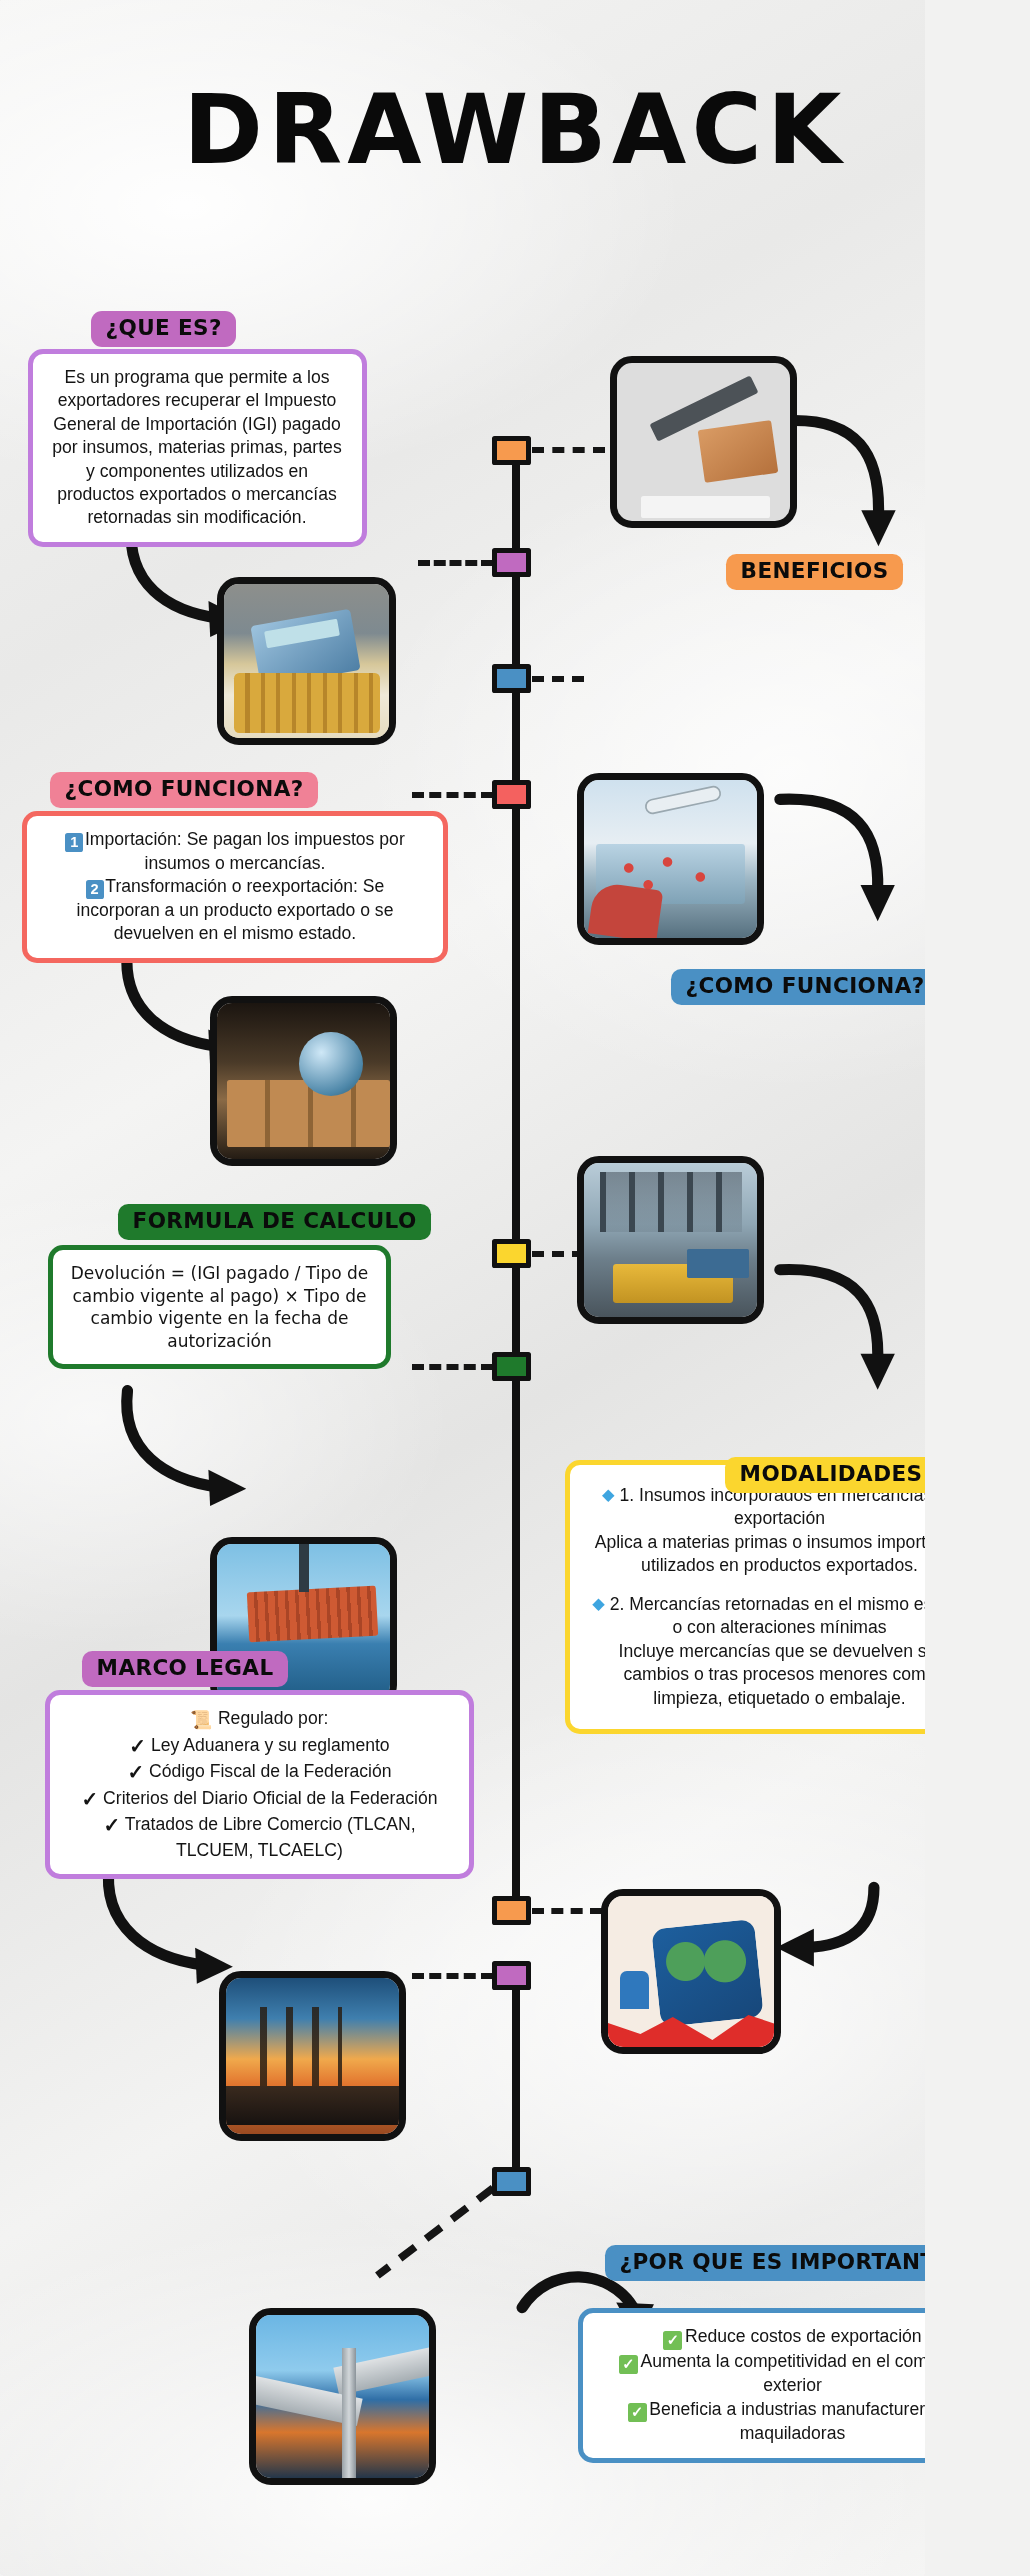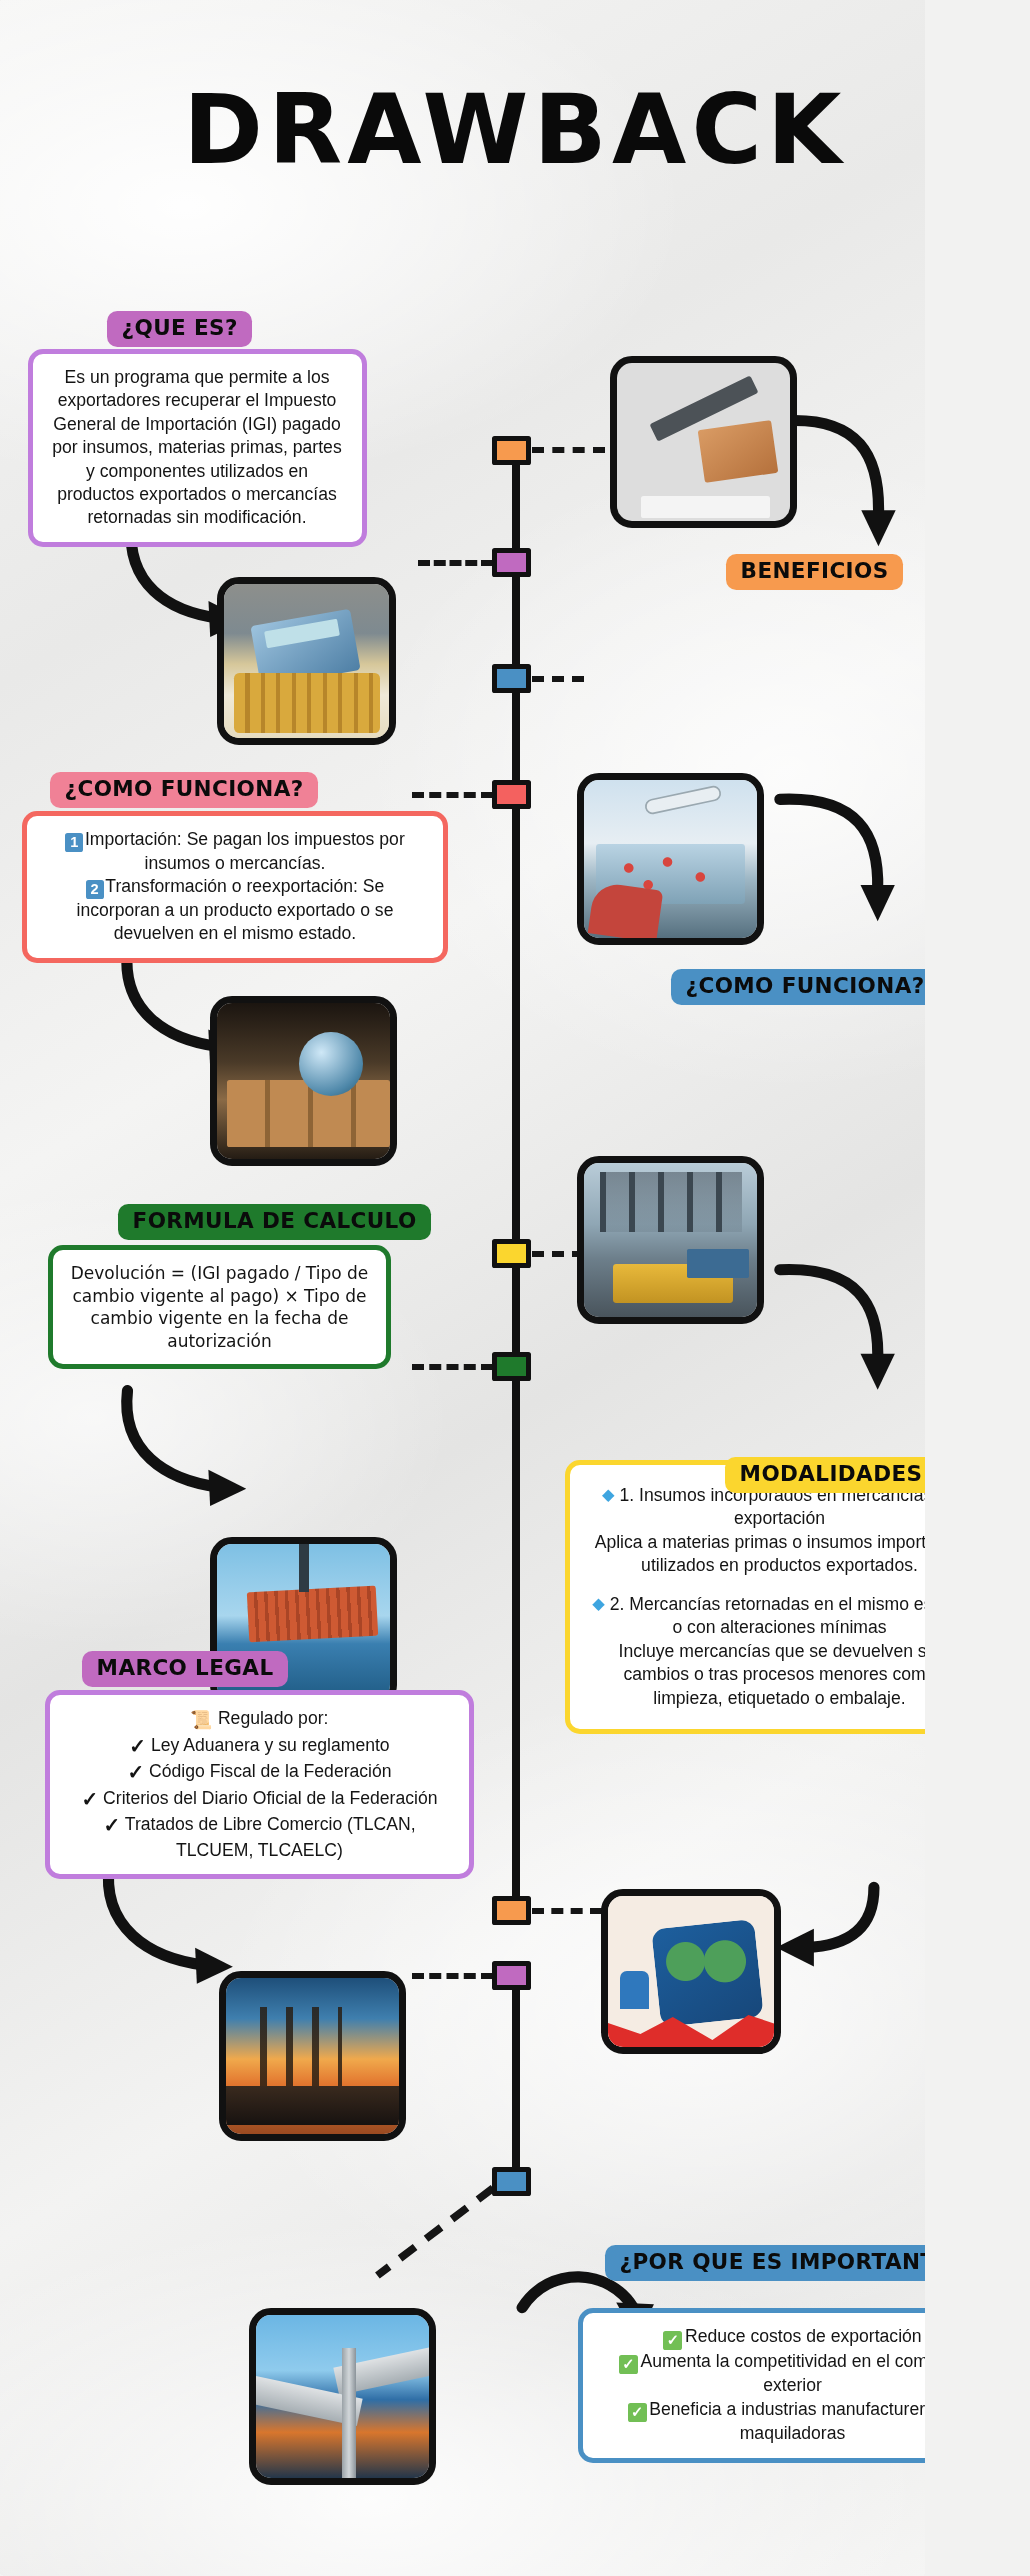--- a/index.html
+++ b/index.html
@@ -253,21 +253,21 @@
     <div style="position:absolute;left:12px;bottom:38px;width:29px;height:38px;background:#2f78bd;border-radius:6.9px 6.9px 0 0;"></div>
   </div>
 
   <div class="imgcard" style="left:249px;top:2308px;width:187px;height:177px;">
     <div class="ph" style="background:linear-gradient(180deg,#6bb6e4 0%,#8fcbed 34%,#2f6ea6 52%,#d8762d 72%,#23364a 100%);"></div>
     <div style="position:absolute;left:79px;top:41px;width:110px;height:27.5px;background:linear-gradient(180deg,#dfe2e4,#a6aeb3);transform:rotate(-12deg);"></div>
     <div style="position:absolute;left:-5.2px;top:72px;width:110px;height:27.5px;background:linear-gradient(180deg,#dfe2e4,#a6aeb3);transform:rotate(12deg);"></div>
     <div style="position:absolute;left:86px;top:33px;width:13.7px;height:144px;background:linear-gradient(90deg,#9aa2a7,#d2d7da,#8b9399);"></div>
   </div>
 
-  <div class="badge" style="left:107px;top:311px;background:#c06ac0;">¿QUE ES?</div>
+  <div class="badge" style="left:91px;top:311px;background:#c06ac0;border-radius:11px;">¿QUE ES?</div>
   <div class="card" style="left:27.5px;top:349px;width:339px;border:5.2px solid #c07ddd;">
     <p>Es un programa que permite a los exportadores recuperar el Impuesto General de Importación (IGI) pagado por insumos, materias primas, partes y componentes utilizados en productos exportados o mercancías retornadas sin modificación.</p>
   </div>
 
   <div class="badge" style="left:726px;top:554px;background:#f79a4e;">BENEFICIOS</div>
 
   <div class="badge" style="left:50px;top:772px;background:#f08196;">¿COMO FUNCIONA?</div>
   <div class="card" style="left:22px;top:811px;width:426px;border:5.2px solid #f4675f;">
     <p>
       <span class="num">1</span><span>Importación: Se pagan los impuestos por insumos o mercancías.</span>

